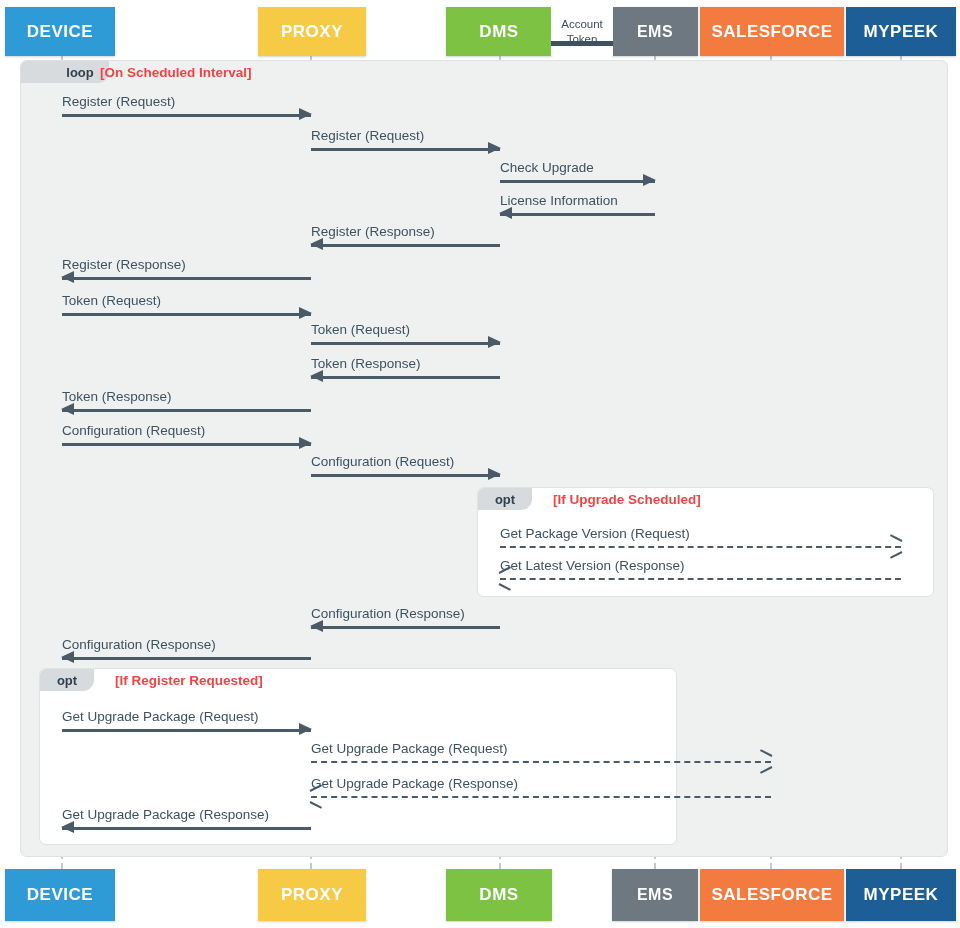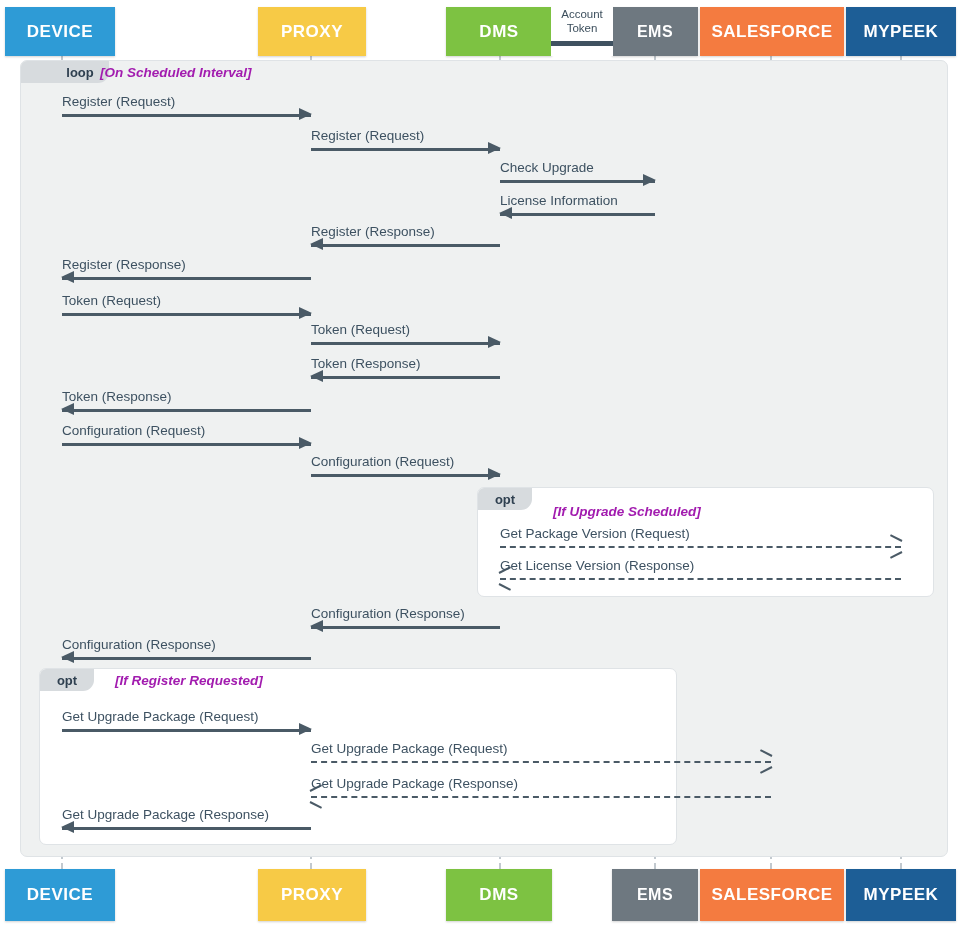--- a/index.html
+++ b/index.html
@@ -7,35 +7,35 @@
   #stage{position:relative;width:960px;height:928px;overflow:hidden;background:#ffffff;}
 
   
   .pbox{position:absolute;display:flex;align-items:center;justify-content:center;
         color:#ffffff;font-weight:bold;letter-spacing:.5px;font-size:17px;
         box-shadow:0 1px 2px rgba(0,0,0,.18);}
   .pbox.small{font-size:16px;}
 
   
   .acct{position:absolute;background:#ffffff;display:flex;flex-direction:column;
-        align-items:center;justify-content:flex-start;color:#3d4f5d;font-size:11.5px;line-height:1.25;
+        align-items:center;justify-content:center;color:#3d4f5d;font-size:11.5px;line-height:1.25;
         text-align:center;}
   .acct-underline{position:absolute;background:#3f5160;}
 
   
   .lifeline{position:absolute;width:0;border-left:2px dashed #c2c9cf;}
 
   
   .frame{position:absolute;border:1px solid #dfe3e6;border-radius:7px;}
   .frame.loop{background:#eff1f1;}
   .frame.opt{background:#ffffff;}
   .ftag{position:absolute;background:#d7dbde;color:#2f4050;font-weight:bold;
         font-size:13px;display:flex;align-items:center;justify-content:center;
         border-top-left-radius:6px;border-bottom-right-radius:11px;height:22px;}
-  .fcond{position:absolute;color:#a21caf;font-size:13.5px;font-weight:bold;white-space:nowrap;font-style:italic;}
+  .fcond{position:absolute;color:#ef4444;font-size:13.5px;font-weight:bold;white-space:nowrap;}
 
   
   .msg{position:absolute;height:0;}
   .msg .line{position:absolute;left:0;top:0;width:100%;height:0;
              border-top:3px solid #4a5a66;}
   .msg.dashed .line{border-top:2.5px dashed #4a5a66;}
   .msg .lbl{position:absolute;bottom:5px;width:100%;text-align:left;
             color:#3d5161;font-size:13.5px;white-space:nowrap;}
   
   .ah{position:absolute;top:-6px;width:0;height:0;}
@@ -62,21 +62,21 @@
     <div class="lifeline" style="left: 310px; top: 56px; height: 813px;"></div>
     <div class="lifeline" style="left: 499px; top: 56px; height: 813px;"></div>
     <div class="lifeline" style="left: 654px; top: 56px; height: 813px;"></div>
     <div class="lifeline" style="left: 770px; top: 56px; height: 813px;"></div>
     <div class="lifeline" style="left: 900px; top: 56px; height: 813px;"></div>
     <div class="frame loop" style="left: 20px; top: 60px; width: 926px; height: 795px;"></div>
     <div class="ftag" style="left: 21px; top: 61px; width: 58px; padding-left: 30px;">loop</div>
     <div class="fcond" style="left: 100px; top: 65px;">[On Scheduled Interval]</div>
     <div class="frame opt" style="left: 477px; top: 487px; width: 455px; height: 108px;"></div>
     <div class="ftag" style="left: 478px; top: 488px; width: 54px;">opt</div>
-    <div class="fcond" style="left: 553px; top: 492px; margin-top: 12px;">[If Upgrade Scheduled]</div>
+    <div class="fcond" style="left: 553px; top: 492px;">[If Upgrade Scheduled]</div>
     <div class="frame opt" style="left: 39px; top: 668px; width: 636px; height: 175px;"></div>
     <div class="ftag" style="left: 40px; top: 669px; width: 54px;">opt</div>
     <div class="fcond" style="left: 115px; top: 673px;">[If Register Requested]</div>
     <div class="msg" style="left: 62px; width: 249px; top: 114px;">
       <div class="line"></div>
       <div class="ah right"></div>
       <div class="lbl">Register (Request)</div>
     </div>
     <div class="msg" style="left: 311px; width: 189px; top: 148px;">
       <div class="line"></div>
@@ -134,21 +134,21 @@
       <div class="lbl">Configuration (Request)</div>
     </div>
     <div class="msg dashed" style="left: 500px; width: 401px; top: 546px;">
       <div class="line"></div>
       <div class="oh right"></div>
       <div class="lbl">Get Package Version (Request)</div>
     </div>
     <div class="msg dashed" style="left: 500px; width: 401px; top: 578px;">
       <div class="line"></div>
       <div class="oh left"></div>
-      <div class="lbl">Get License Version (Response)</div>
+      <div class="lbl">Get Latest Version (Response)</div>
     </div>
     <div class="msg" style="left: 311px; width: 189px; top: 626px;">
       <div class="line"></div>
       <div class="ah left"></div>
       <div class="lbl">Configuration (Response)</div>
     </div>
     <div class="msg" style="left: 62px; width: 249px; top: 657px;">
       <div class="line"></div>
       <div class="ah left"></div>
       <div class="lbl">Configuration (Response)</div>

